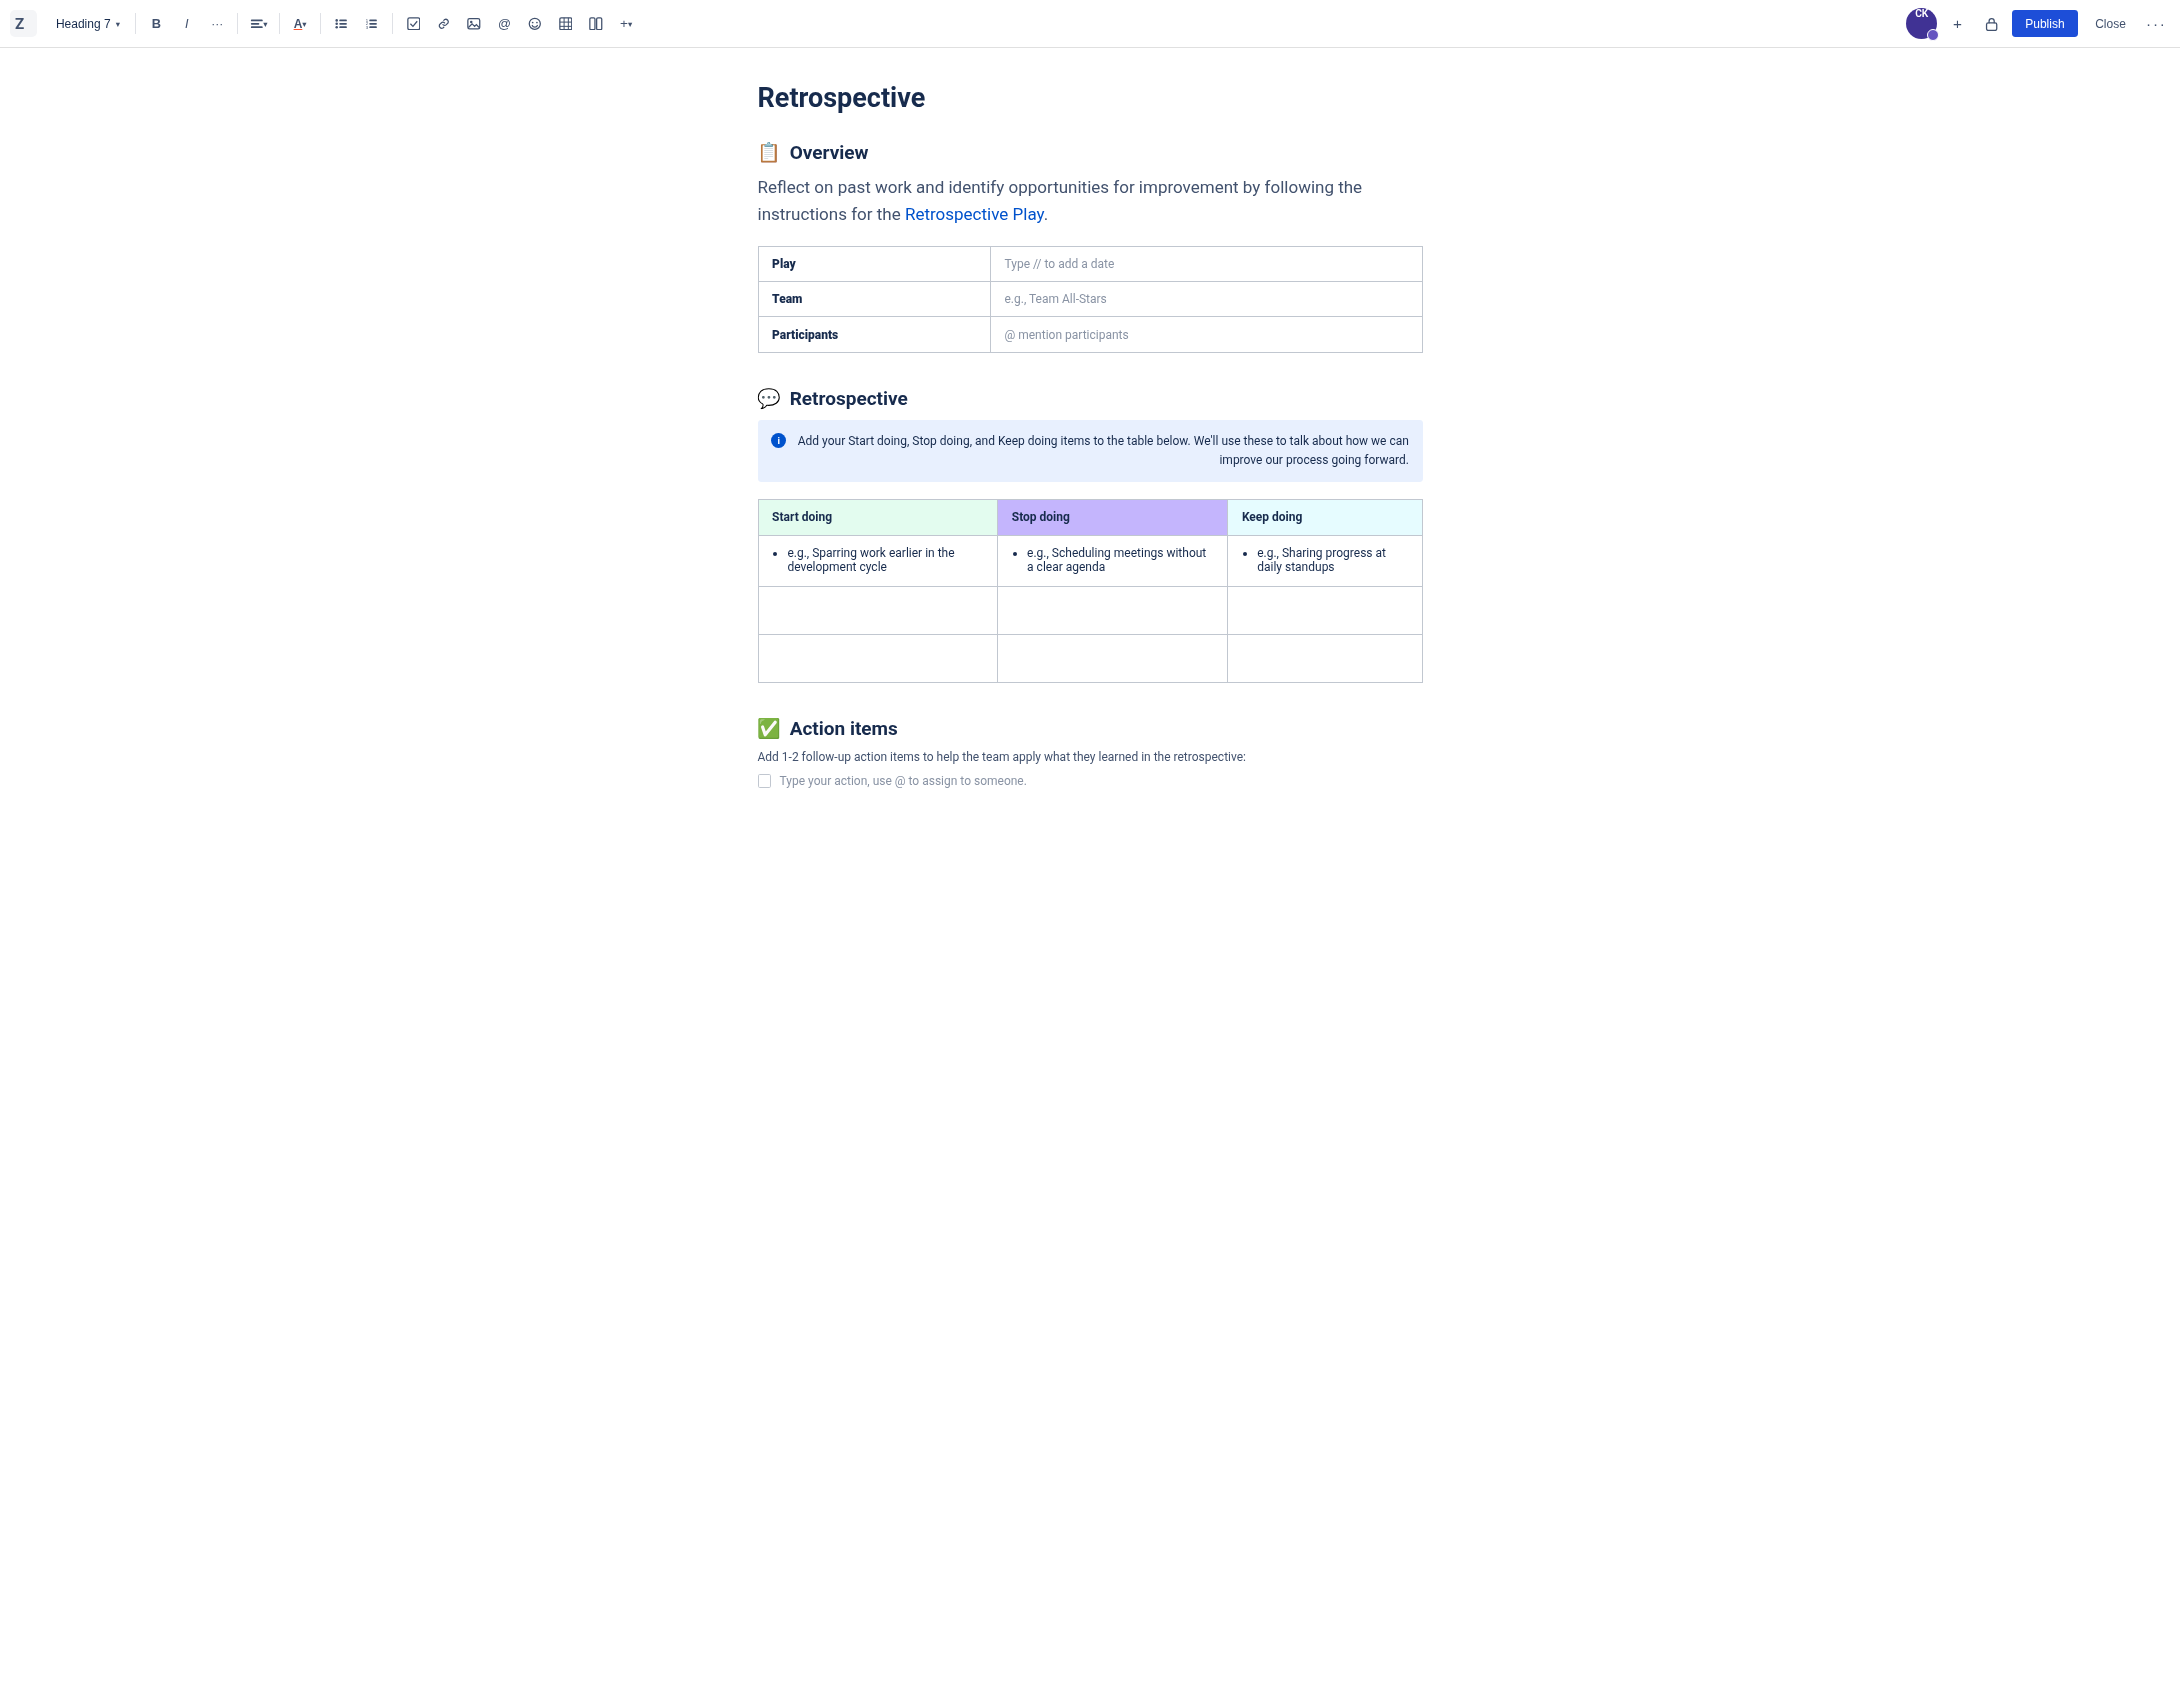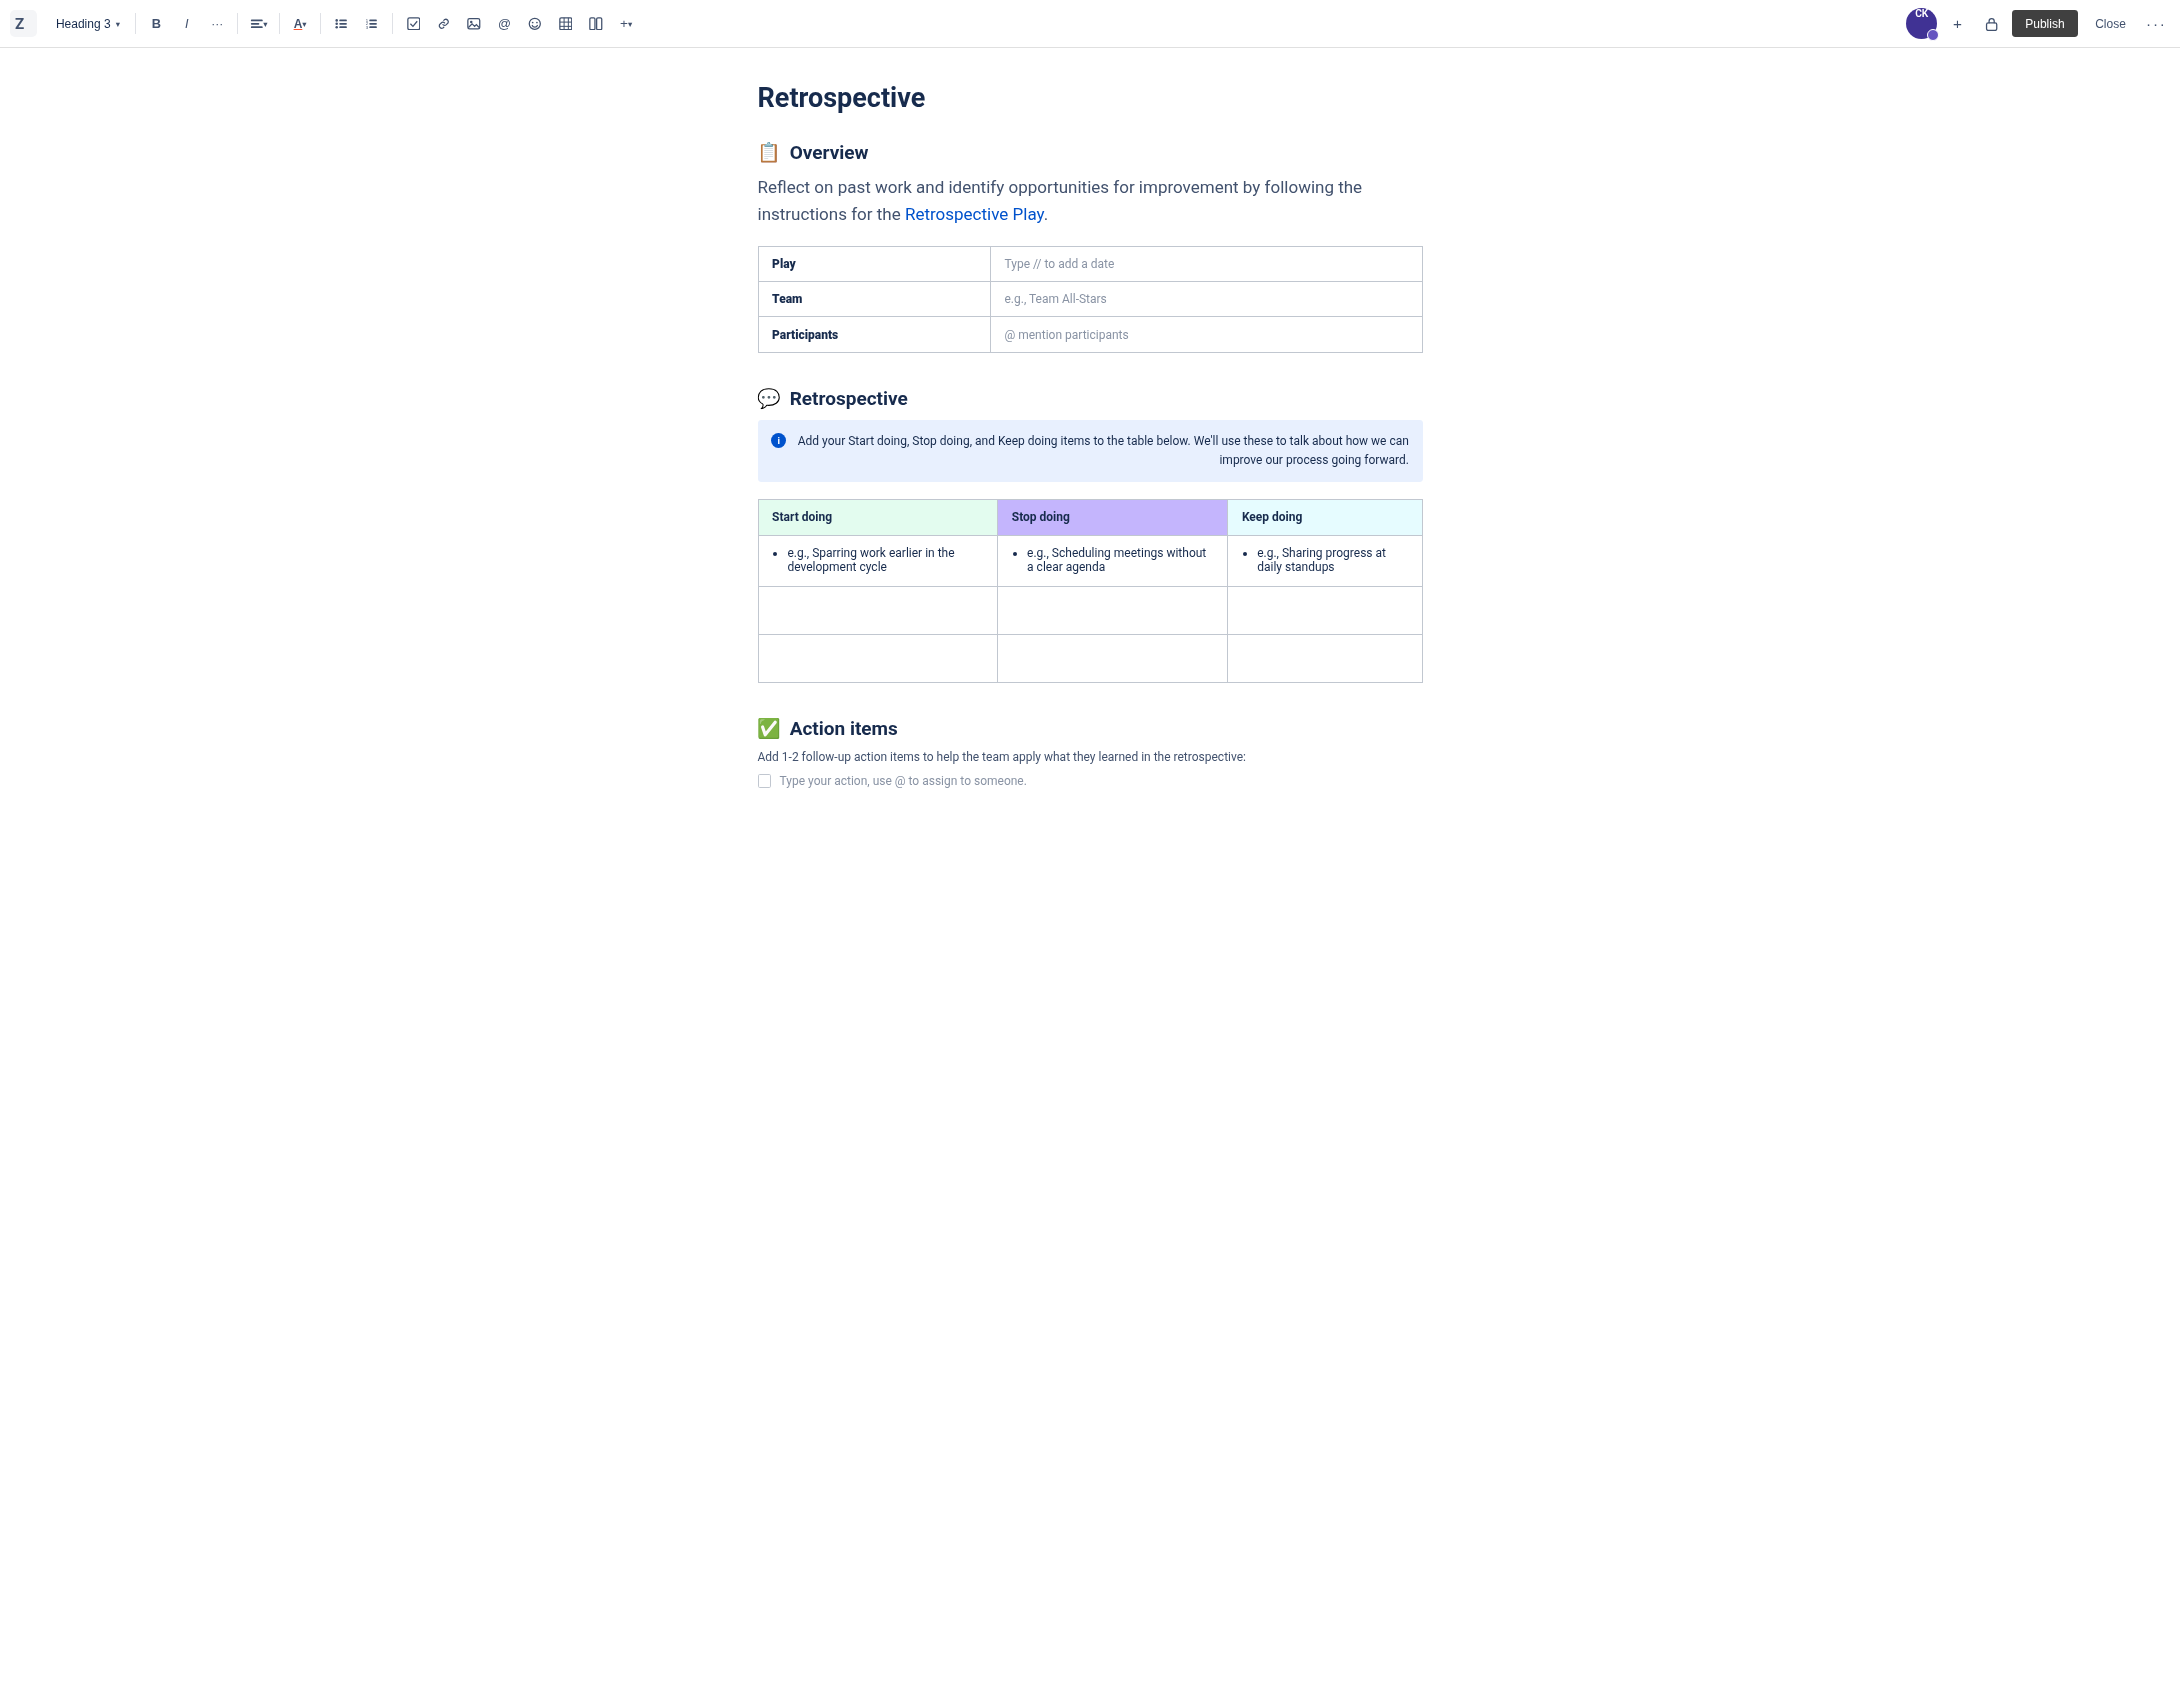--- a/index.html
+++ b/index.html
@@ -103,21 +103,21 @@
       width: 27px;
       height: 27px;
       border: none;
       background: none;
       cursor: pointer;
       border-radius: 3.4px;
       color: #42526e;
       font-size: 13.6px;
     }
     .publish-btn {
-      background: #404040;
+      background: #1d4ed8;
       color: #fff;
       border: none;
       border-radius: 3.4px;
       padding: 6.8px 13.6px;
       font-size: 12px;
       font-weight: 500;
       cursor: pointer;
     }
     .close-btn {
       background: none;
@@ -287,21 +287,21 @@
 <div class="toolbar">
 
   <div class="toolbar-logo">
     <svg viewBox="0 0 32 32" width="27" height="27" style="font-size:14px">
       <rect width="32" height="32" rx="6" fill="#f4f5f7"></rect>
       <text x="6" y="23" font-size="18" font-weight="700" fill="#42526e">Z</text>
     </svg>
   </div>
 
   <button class="heading-dropdown">
-    <span>Heading 3</span>
+    <span>Heading 7</span>
     <span class="chevron-icon">▾</span>
   </button>
 
   <div class="toolbar-divider"></div>
 
   <button class="toolbar-btn bold">B</button>
   <button class="toolbar-btn italic">I</button>
   <button class="toolbar-btn">···</button>
 
   <div class="toolbar-divider"></div>

